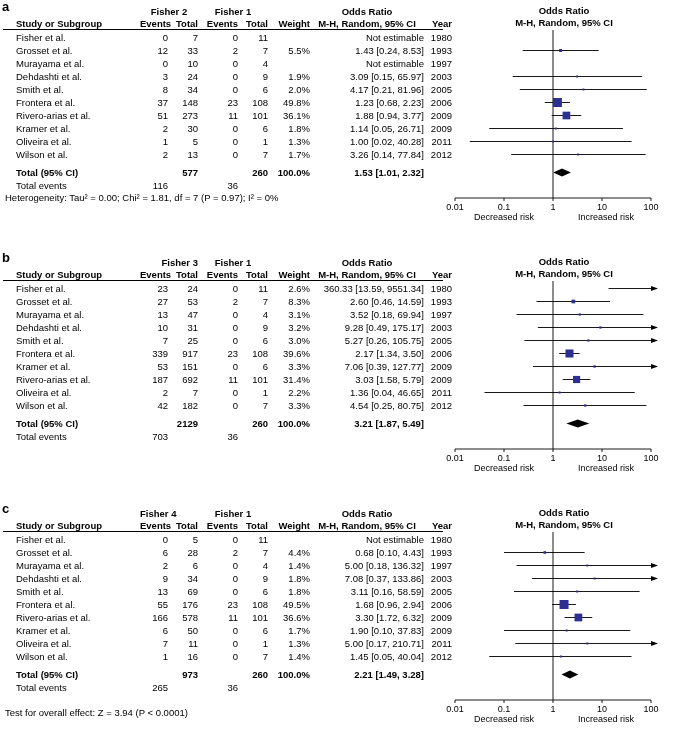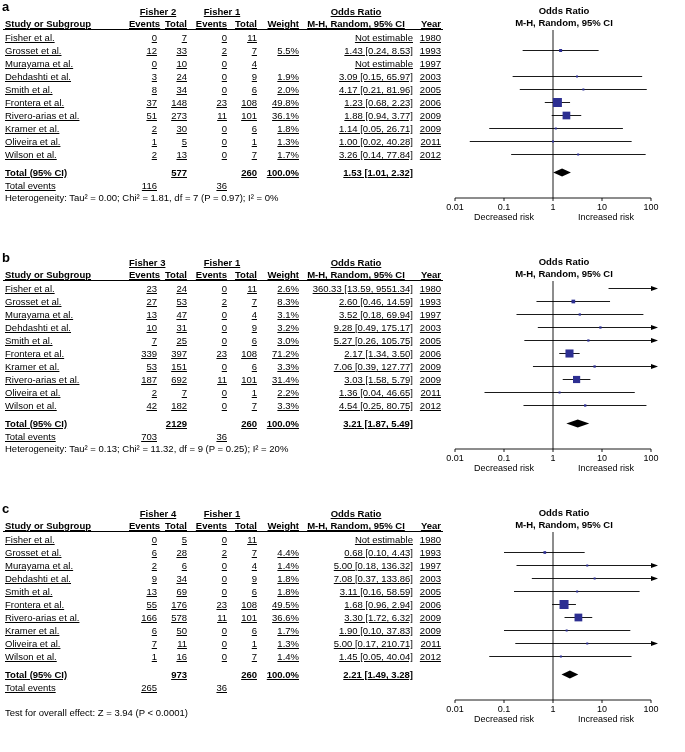--- a/index.html
+++ b/index.html
@@ -2,21 +2,21 @@
 <html><head>
 <meta charset="utf-8">
 <style>
   html,body{margin:0;padding:0;background:#fff;}
   #figure{position:relative;width:685px;height:752px;background:#fff;color:#000;
           font-family:"Liberation Sans",sans-serif;overflow:hidden;}
   .panel{position:absolute;left:0;width:685px;height:249px;}
   .letter{position:absolute;left:2px;top:-2px;font-size:13px;font-weight:bold;}
   .grid{position:absolute;left:0;width:442px;display:grid;
         grid-template-columns:124px 28px 30px 40px 30px 42px 114px 28px;
-        padding-left:5px;box-sizing:border-box;font-size:9.5px;height:13px;line-height:13px;text-decoration:underline;}
+        padding-left:16px;box-sizing:border-box;font-size:9.5px;height:13px;line-height:13px;}
   .grid span{white-space:nowrap;}
   .b{font-weight:bold;}
   .rt{text-align:right;}
   .ctr{text-align:center;}
   .rule{position:absolute;left:3px;top:28px;width:440px;border-top:1px solid #000;height:0;}
   .textline{position:absolute;left:5px;font-size:9.5px;line-height:12px;white-space:nowrap;}
   .rhdr{position:absolute;left:443px;width:242px;text-align:center;font-size:9.5px;
         font-weight:bold;line-height:12px;}
   svg.plot{position:absolute;left:443px;top:0;}
 </style>
@@ -190,21 +190,21 @@
         <line x1="26.75046978753508" y1="140.5" x2="188.64938363219744" y2="140.5" stroke="#000000" stroke-width="0.9"></line>
         <rect x="109" y="139.5" width="2" height="2" fill="#2d2f92"></rect>
         <line x1="68.16027374823366" y1="153.5" x2="202.66893853575448" y2="153.5" stroke="#000000" stroke-width="0.9"></line>
         <rect x="134.147662403329" y="152.5" width="2" height="2" fill="#2d2f92"></rect>
         <polygon points="110.21174731534948,171.5 119.06032928750179,167.5 127.90891125965408,171.5 119.06032928750179,175.5" fill="#000000"></polygon>
       </svg>
     </section>
   <section class="panel" style="top:252px">
       <div class="letter">b</div>
       <div class="grid b" style="top:4px">
-        <span style="grid-column:2/4;text-align:left">Fisher 3</span>
+        <span style="grid-column:2/4;text-align:right">Fisher 3</span>
         <span style="grid-column:4/6;text-align:center">Fisher 1</span>
         <span style="grid-column:7;text-align:center">Odds Ratio</span>
       </div>
       <div class="grid b" style="top:16px">
         <span>Study or Subgroup</span>
         <span class="rt">Events</span>
         <span class="rt">Total</span>
         <span class="rt">Events</span>
         <span class="rt">Total</span>
         <span class="rt">Weight</span>
@@ -260,24 +260,24 @@
         <span class="rt">25</span>
         <span class="rt">0</span>
         <span class="rt">6</span>
         <span class="rt">3.0%</span>
         <span class="rt">5.27 [0.26, 105.75]</span>
         <span class="rt">2005</span>
       </div>
       <div class="grid" style="top:95px">
         <span>Frontera et al.</span>
         <span class="rt">339</span>
-        <span class="rt">397</span>
+        <span class="rt">917</span>
         <span class="rt">23</span>
         <span class="rt">108</span>
-        <span class="rt">71.2%</span>
+        <span class="rt">39.6%</span>
         <span class="rt">2.17 [1.34, 3.50]</span>
         <span class="rt">2006</span>
       </div>
       <div class="grid" style="top:108px">
         <span>Kramer et al.</span>
         <span class="rt">53</span>
         <span class="rt">151</span>
         <span class="rt">0</span>
         <span class="rt">6</span>
         <span class="rt">3.3%</span>
@@ -322,21 +322,20 @@
         <span class="rt">260</span>
         <span class="rt">100.0%</span>
         <span class="rt">3.21 [1.87, 5.49]</span>
       </div>
       <div class="grid" style="top:178px">
         <span>Total events</span>
         <span class="rt">703</span>
         <span></span>
         <span class="rt">36</span>
       </div>
-      <div class="textline" style="top:191px">Heterogeneity: Tau² = 0.13; Chi² = 11.32, df = 9 (P = 0.25); I² = 20%</div>
       <svg class="plot" width="242" height="249" viewBox="0 0 242 249">
         <line x1="110" y1="29" x2="110" y2="197" stroke="#000000" stroke-width="0.9"></line>
         <line x1="12" y1="197" x2="208" y2="197" stroke="#000000" stroke-width="0.9"></line>
         <line x1="12" y1="197" x2="12" y2="200" stroke="#000000" stroke-width="0.9"></line>
         <text x="12" y="209" text-anchor="middle" font-size="9">0.01</text>
         <line x1="61" y1="197" x2="61" y2="200" stroke="#000000" stroke-width="0.9"></line>
         <text x="61" y="209" text-anchor="middle" font-size="9">0.1</text>
         <line x1="110" y1="197" x2="110" y2="200" stroke="#000000" stroke-width="0.9"></line>
         <text x="110" y="209" text-anchor="middle" font-size="9">1</text>
         <line x1="159" y1="197" x2="159" y2="200" stroke="#000000" stroke-width="0.9"></line>
@@ -367,21 +366,21 @@
         <line x1="41.50093957507016" y1="140.5" x2="191.7737307560434" y2="140.5" stroke="#000000" stroke-width="0.9"></line>
         <rect x="115.54340651014066" y="139.5" width="2" height="2" fill="#2d2f92"></rect>
         <line x1="80.49906042492984" y1="153.5" x2="203.44998401915387" y2="153.5" stroke="#000000" stroke-width="0.9"></line>
         <rect x="141.03311905402464" y="152.33738226402656" width="2.3252354719468737" height="2.3252354719468737" fill="#2d2f92"></rect>
         <polygon points="123.32023872028846,171.5 134.7796417991715,167.5 146.2390448780545,171.5 134.7796417991715,175.5" fill="#000000"></polygon>
       </svg>
     </section>
   <section class="panel" style="top:503px">
       <div class="letter">c</div>
       <div class="grid b" style="top:4px">
-        <span style="grid-column:2/4;text-align:center">Fisher 4</span>
+        <span style="grid-column:2/4;text-align:left">Fisher 4</span>
         <span style="grid-column:4/6;text-align:center">Fisher 1</span>
         <span style="grid-column:7;text-align:center">Odds Ratio</span>
       </div>
       <div class="grid b" style="top:16px">
         <span>Study or Subgroup</span>
         <span class="rt">Events</span>
         <span class="rt">Total</span>
         <span class="rt">Events</span>
         <span class="rt">Total</span>
         <span class="rt">Weight</span>

